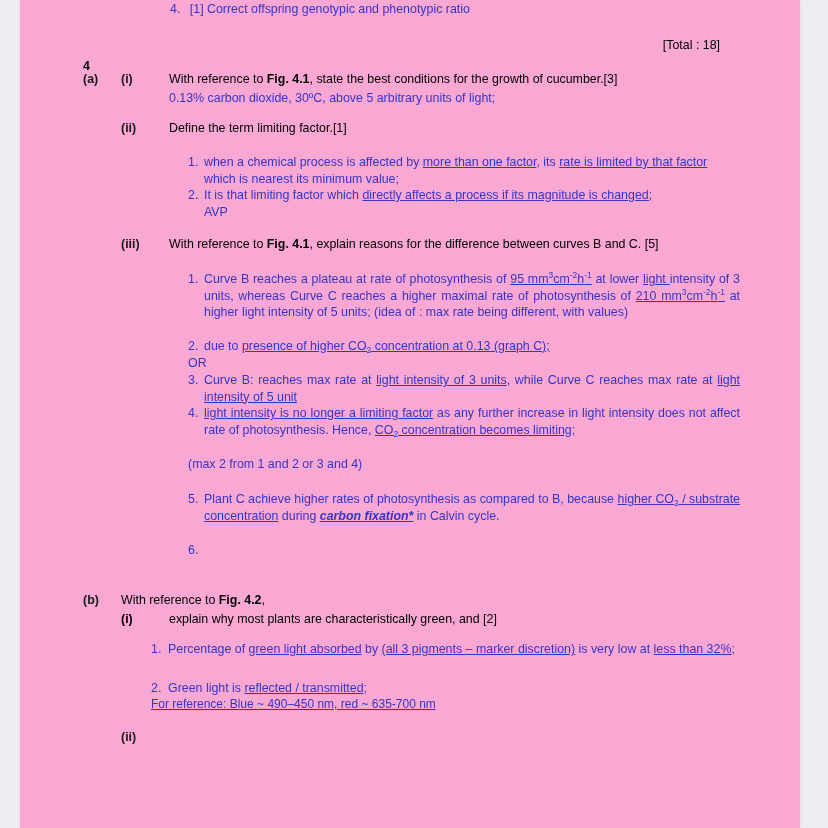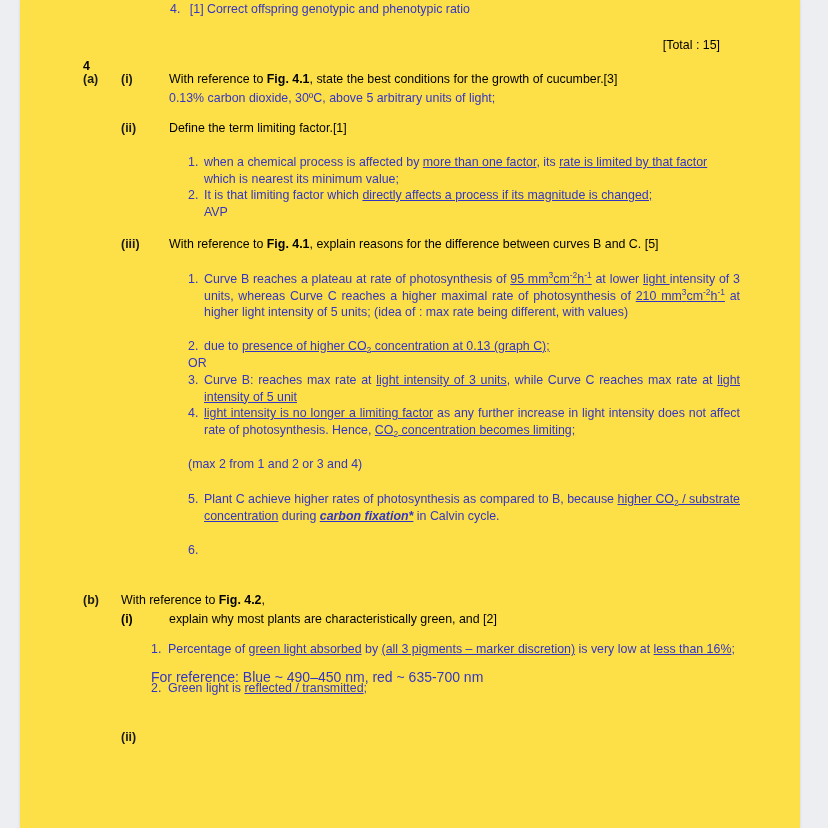--- a/index.html
+++ b/index.html
@@ -12,21 +12,21 @@
     height: 828px;
     overflow: hidden;
     font-family: "Liberation Sans", sans-serif;
   }
   .page {
     position: absolute;
     left: 20px;
     top: 0;
     width: 780px;
     height: 828px;
-    background: #fde047;
+    background: #f9a8d4;
     box-shadow: 0 0 3px rgba(0,0,0,0.10);
     overflow: hidden;
   }
   .content {
     position: relative;
     padding: 0;
     font-size: 12.4px;
     line-height: 1.33;
     color: #000000;
   }
@@ -64,21 +64,21 @@
 <body>
 
 <div class="page">
   <div class="content">
 
     <div class="blk-abs" style="left:150px; top:1px; width:600px;">
       <span class="blu">4.</span>
       <span class="blu" style="margin-left:6px;">[1] Correct offspring genotypic and phenotypic ratio</span>
     </div>
 
-    <div class="blk-abs" style="left:0; top:37px; width:700px; text-align:right;">[Total : 15]</div>
+    <div class="blk-abs" style="left:0; top:37px; width:700px; text-align:right;">[Total : 18]</div>
 
     <div class="blk-abs b" style="left:63px; top:58px;">4</div>
 
     <div class="blk-abs" style="left:63px; top:71px; width:660px;">
       <div class="row">
         <span class="lbl-a">(a)</span>
         <span class="lbl-r">(i)</span>
         <span class="body"><span>With reference to </span><span class="b">Fig. 4.1</span><span>, state the best conditions for the growth of cucumber.[3]</span></span>
       </div>
       <div class="row" style="margin-top:2px;align-items:flex-end;">
@@ -150,28 +150,28 @@
         <span class="body"><span>With reference to </span><span class="b">Fig. 4.2</span><span>,</span></span>
       </div>
       <div class="row" style="margin-top:2px;">
         <span class="lbl-a"></span>
         <span style="width:48px; flex:0 0 48px; font-weight:bold;">(i)</span>
         <span class="body">explain why most plants are characteristically green, and [2]</span>
       </div>
     </div>
 
     <div class="blk-abs blu just" style="left:131px; top:641px; width:590px; padding-left:17px; box-sizing:border-box;">
-      <span style="position:absolute; left:0;">1.</span><span><span>Percentage of </span><span class="u">green light absorbed</span><span> by </span><span class="u">(all 3 pigments – marker discretion)</span><span> is very low at </span><span class="u">less than 16%</span><span>;</span></span>
+      <span style="position:absolute; left:0;">1.</span><span><span>Percentage of </span><span class="u">green light absorbed</span><span> by </span><span class="u">(all 3 pigments – marker discretion)</span><span> is very low at </span><span class="u">less than 32%</span><span>;</span></span>
     </div>
 
     <div class="blk-abs blu" style="left:131px; top:680px; width:590px; padding-left:17px; box-sizing:border-box;">
       <span style="position:absolute; left:0;">2.</span><span><span>Green light is </span><span class="u">reflected / transmitted</span><span>;</span></span>
     </div>
 
-    <div class="blk-abs blu" style="left:131px; top:668px; font-size:14px;">For reference: Blue ~ 490–450 nm, red ~ 635-700 nm</div>
+    <div class="blk-abs blu" style="left:131px; top:697px; font-size:12px;text-decoration:underline;">For reference: Blue ~ 490–450 nm, red ~ 635-700 nm</div>
 
     <div class="blk-abs" style="left:63px; top:729px; width:660px;">
       <div class="row">
         <span class="lbl-a"></span>
         <span class="lbl-r">(ii)</span>
       </div>
     </div>
 
   </div>
 </div>

